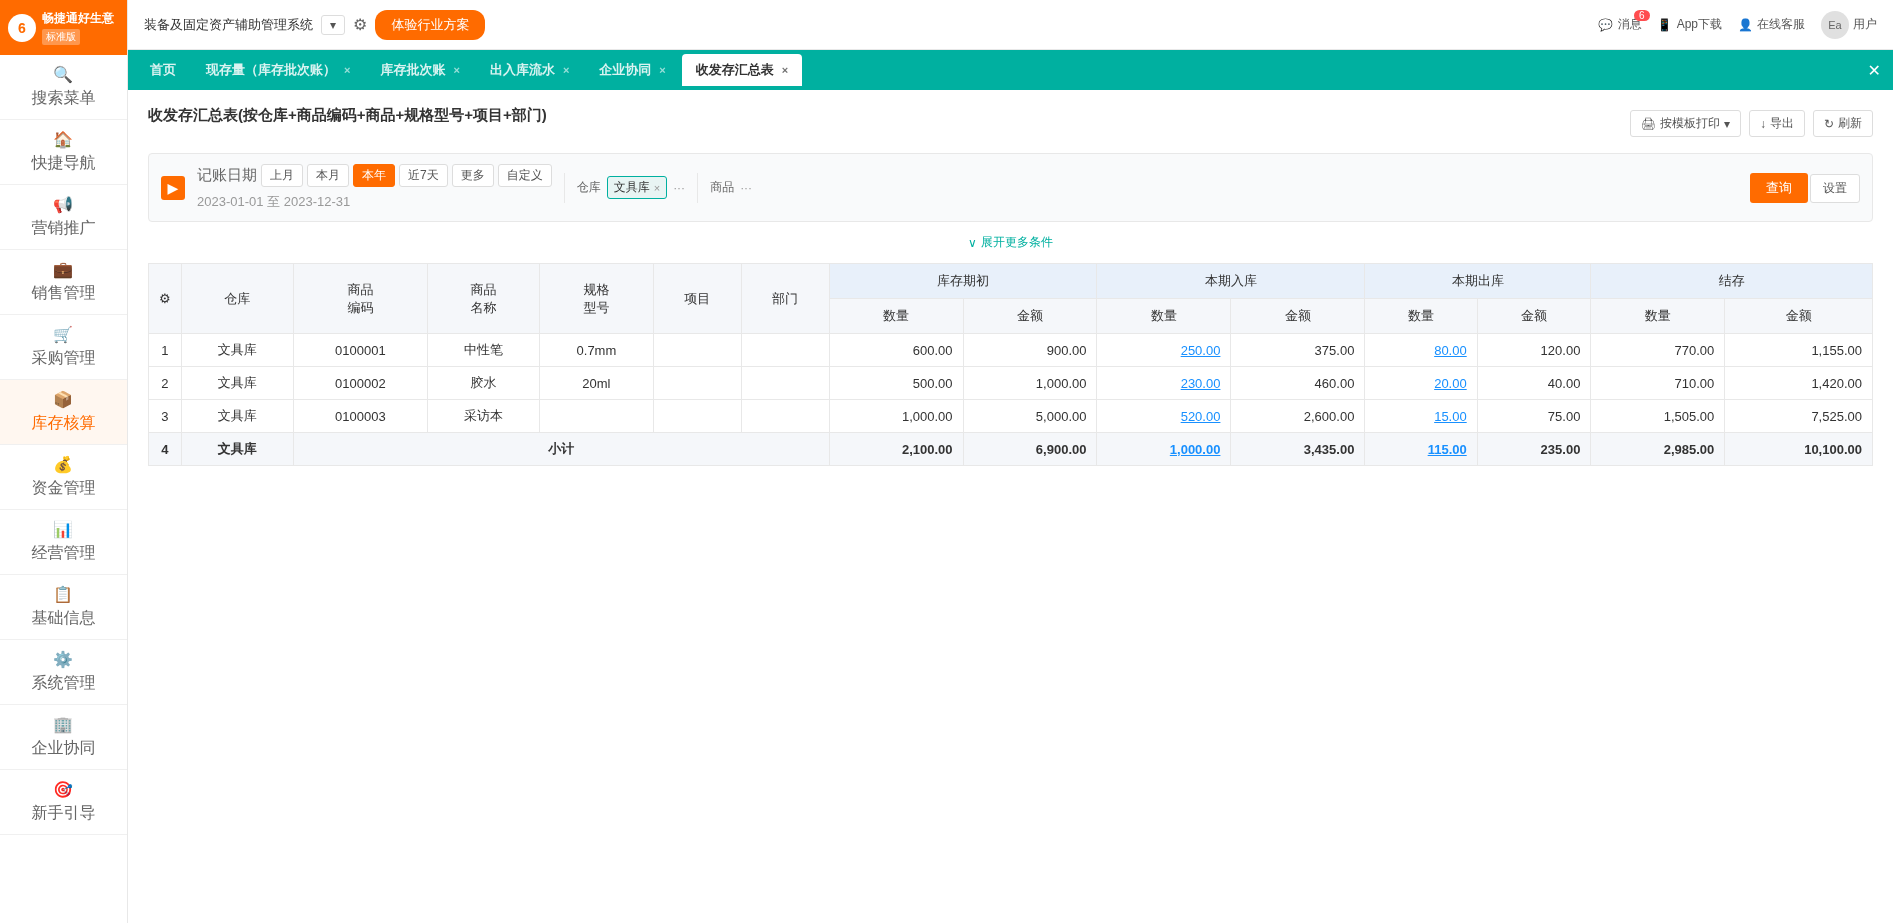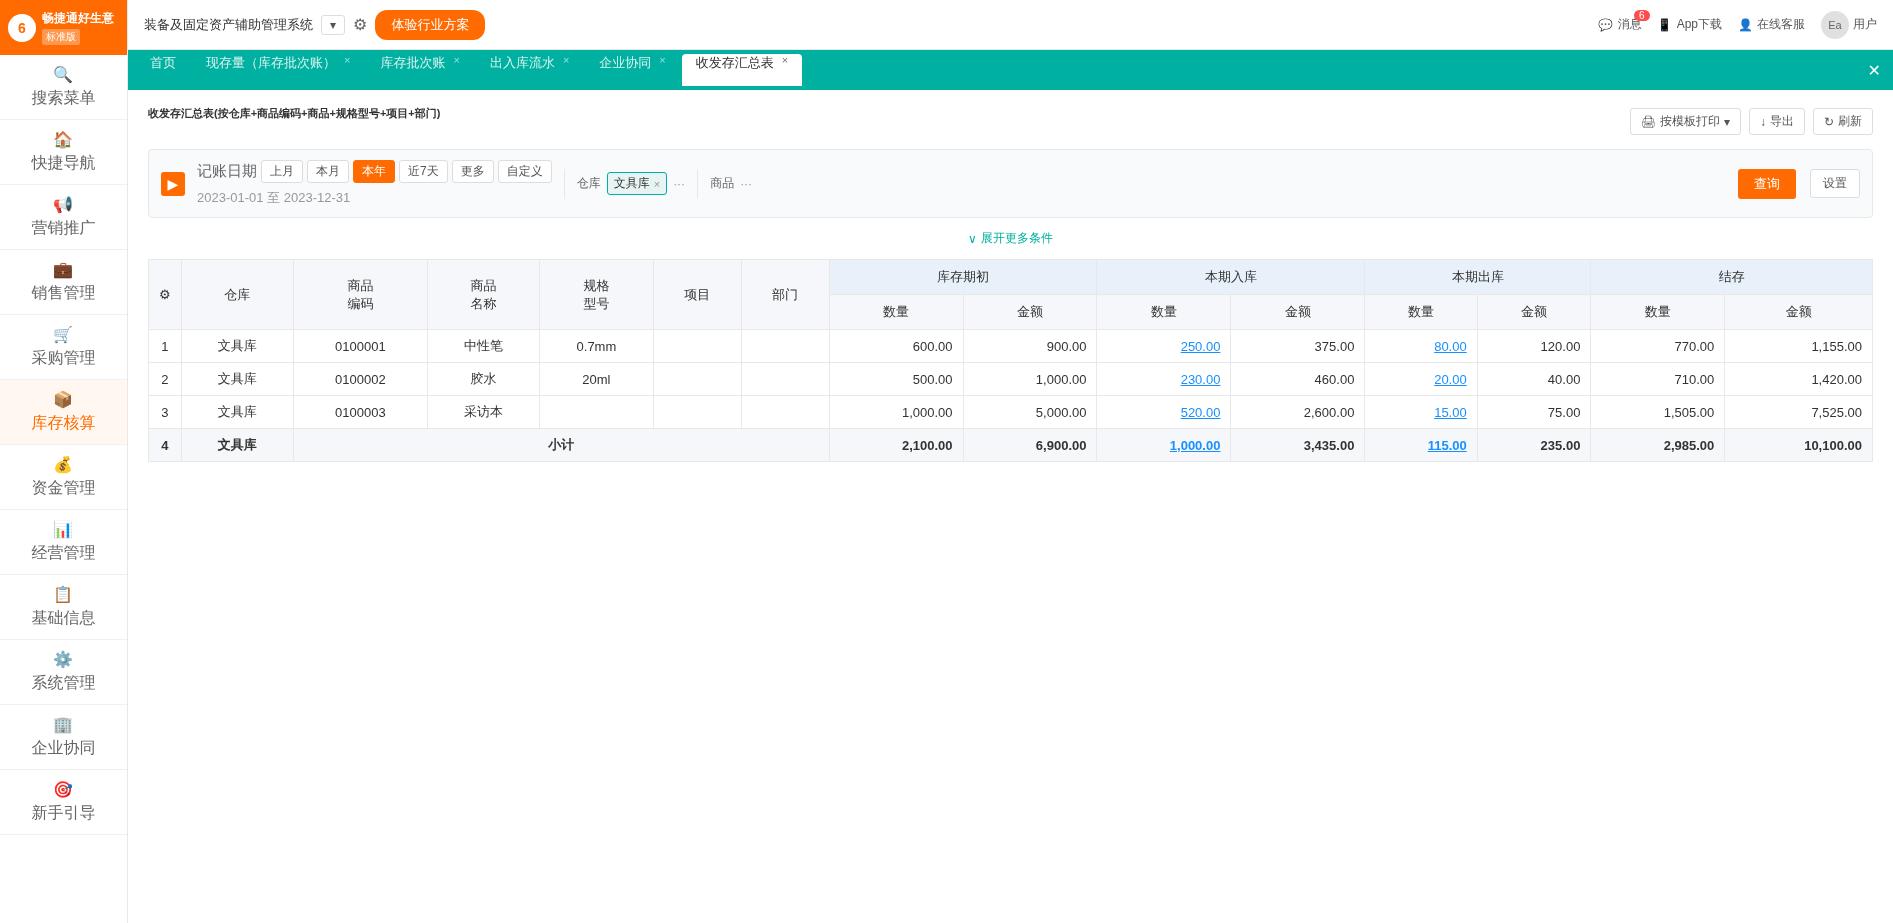--- a/index.html
+++ b/index.html
@@ -26,31 +26,31 @@
     .header-dropdown { border: 1px solid #ddd; padding: 2px 8px; border-radius: 3px; cursor: pointer; color: #555; font-size: 12px; }
     .header-settings-btn { color: #666; cursor: pointer; font-size: 16px; }
     .experience-btn { background: #ff6b00; color: #fff; border: none; padding: 6px 16px; border-radius: 12px; cursor: pointer; font-size: 13px; }
     .top-header-right { display: flex; align-items: center; gap: 16px; }
     .header-action { display: flex; align-items: center; gap: 4px; color: #555; cursor: pointer; font-size: 12px; position: relative; }
     .badge { background: #ff4d4f; color: #fff; border-radius: 10px; font-size: 10px; padding: 0 4px; min-width: 16px; text-align: center; position: absolute; top: -6px; right: -8px; }
     .user-avatar { width: 28px; height: 28px; background: #e0e0e0; border-radius: 50%; display: flex; align-items: center; justify-content: center; font-size: 11px; color: #666; }
 
     
     .tab-bar { background: #00b0a0; display: flex; align-items: center; height: 40px; padding: 0 8px; flex-shrink: 0; gap: 2px; }
-    .tab-item { display: flex; padding: 0 14px; height: 32px; border-radius: 4px 4px 0 0; cursor: pointer; font-size: 13px; color: rgba(255,255,255,0.85); gap: 6px; white-space: nowrap; }
+    .tab-item { display: flex; align-items: center; padding: 0 14px; height: 32px; border-radius: 4px 4px 0 0; cursor: pointer; font-size: 13px; color: rgba(255,255,255,0.85); gap: 6px; white-space: nowrap; font-weight: bold; }
     .tab-item.active { background: #fff; color: #333; }
     .tab-close { font-size: 11px; color: inherit; opacity: 0.7; margin-left: 2px; }
     .tab-bar-close { margin-left: auto; color: #fff; cursor: pointer; font-size: 16px; padding: 4px; }
 
     
     .content { flex: 1; overflow-y: auto; background: #f0f2f5; }
     .page-content { background: #fff; margin: 0; padding: 16px 20px; min-height: 100%; }
 
     
-    .page-title { font-size: 11px; font-weight: bold; color: #333; margin-bottom: 16px; border-bottom: none; }
+    .page-title { font-size: 15px; font-weight: bold; color: #333; margin-bottom: 16px; border-bottom: none; }
     .page-header { display: flex; align-items: center; justify-content: space-between; margin-bottom: 12px; }
     .page-header-actions { display: flex; gap: 8px; align-items: center; }
     .btn-print { display: flex; align-items: center; gap: 4px; border: 1px solid #ddd; padding: 4px 10px; border-radius: 3px; cursor: pointer; background: #fff; font-size: 12px; color: #555; }
     .btn-export { display: flex; align-items: center; gap: 4px; border: 1px solid #ddd; padding: 4px 10px; border-radius: 3px; cursor: pointer; background: #fff; font-size: 12px; color: #555; }
     .btn-refresh { display: flex; align-items: center; gap: 4px; border: 1px solid #ddd; padding: 4px 10px; border-radius: 3px; cursor: pointer; background: #fff; font-size: 12px; color: #555; }
 
     
     .filter-bar { display: flex; align-items: center; gap: 12px; margin-bottom: 8px; padding: 10px 12px; background: #f9fafb; border: 1px solid #e8e8e8; border-radius: 4px; flex-wrap: wrap; }
     .filter-toggle-btn { background: #ff6b00; color: #fff; border: none; width: 24px; height: 24px; border-radius: 3px; cursor: pointer; font-size: 14px; display: flex; align-items: center; justify-content: center; }
     .filter-date-section { display: flex; flex-direction: column; gap: 4px; }
@@ -58,21 +58,21 @@
     .filter-date-btns { display: flex; gap: 4px; align-items: center; }
     .date-btn { padding: 2px 8px; border: 1px solid #ddd; border-radius: 3px; cursor: pointer; font-size: 12px; background: #fff; color: #555; }
     .date-btn.active { background: #ff6b00; color: #fff; border-color: #ff6b00; }
     .filter-date-range { font-size: 13px; color: #999; margin-top: 2px; }
     .filter-separator { width: 1px; height: 30px; background: #e8e8e8; }
     .filter-field { display: flex; align-items: center; gap: 6px; }
     .filter-field-label { font-size: 12px; color: #666; white-space: nowrap; }
     .filter-tag { display: flex; align-items: center; gap: 4px; background: #e8f4f3; border: 1px solid #00b0a0; border-radius: 3px; padding: 2px 6px; font-size: 12px; color: #333; }
     .filter-tag-close { color: #999; cursor: pointer; font-size: 11px; }
     .filter-more-btn { color: #999; cursor: pointer; font-size: 12px; }
-    .filter-right { margin-left: auto; display: flex; align-items: center; gap: 14px; }
+    .filter-right { margin-left: auto; display: flex; align-items: flex-end; gap: 2px; }
     .btn-query { background: #ff6b00; color: #fff; border: none; padding: 6px 16px; border-radius: 3px; cursor: pointer; font-size: 13px; }
     .btn-settings { background: #fff; color: #555; border: 1px solid #ddd; padding: 5px 12px; border-radius: 3px; cursor: pointer; font-size: 12px; }
 
     
     .expand-more { text-align: center; padding: 4px; color: #00b0a0; cursor: pointer; font-size: 12px; display: flex; align-items: center; justify-content: center; gap: 4px; margin-bottom: 8px; }
 
     
     .data-table { width: 100%; border-collapse: collapse; font-size: 13px; }
     .data-table th { background: #f5f7fa; border: 1px solid #e8e8e8; padding: 8px 10px; text-align: center; color: #333; font-weight: 500; white-space: nowrap; }
     .data-table td { border: 1px solid #e8e8e8; padding: 7px 10px; text-align: center; color: #333; white-space: nowrap; }

